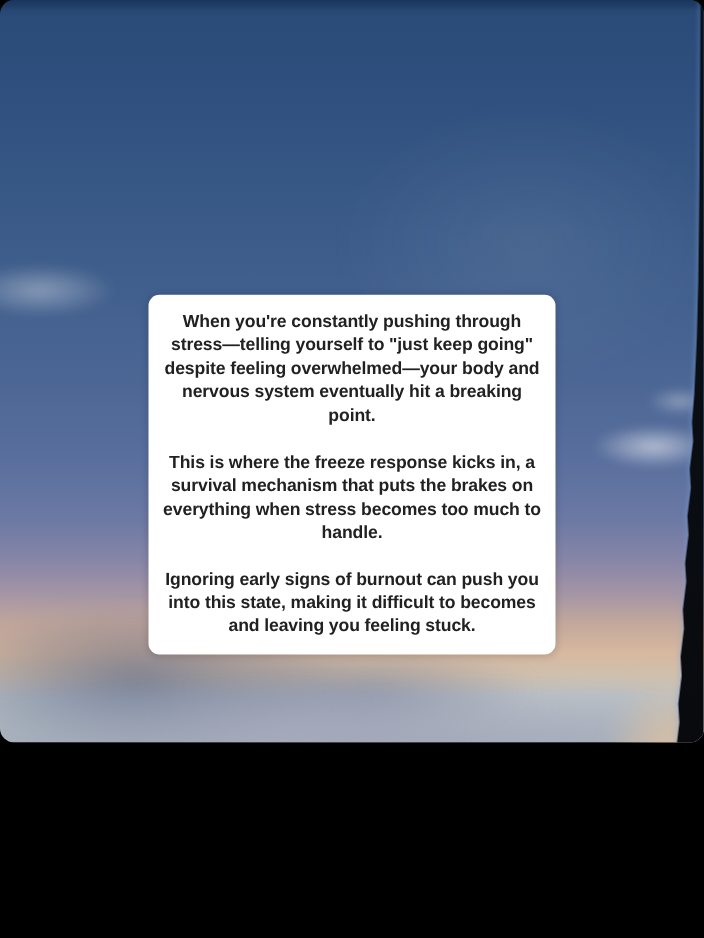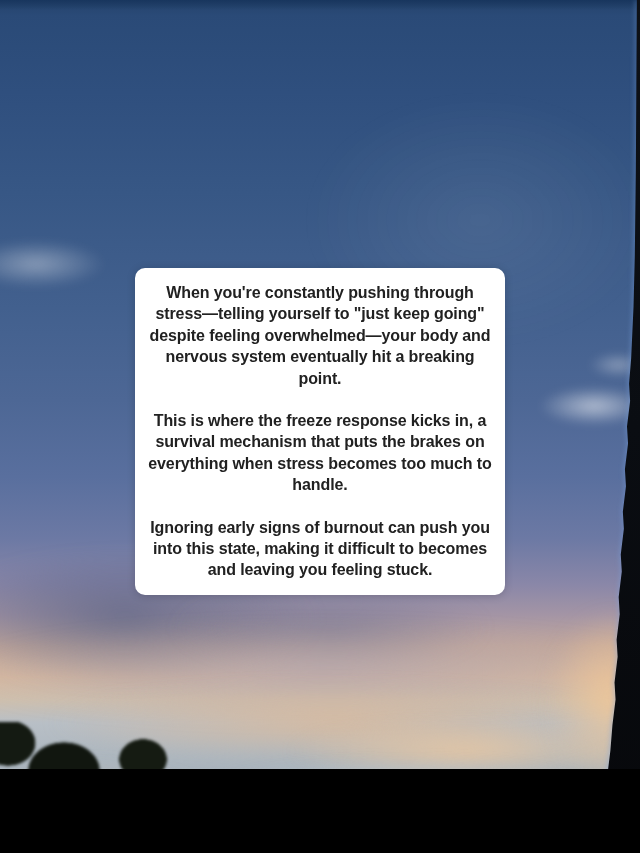--- a/index.html
+++ b/index.html
@@ -1,18 +1,19 @@
 <!DOCTYPE html>
 <html><head>
 <meta charset="utf-8">
 <style>
   html,body { margin:0; padding:0; background:#000; }
   .stage {
-    position:relative; width:640px; height:769px; overflow:hidden;
+    position:relative; width:640px; height:675px; overflow:hidden;
     font-family:"Liberation Sans", "DejaVu Sans", sans-serif;
+    border-radius:13px;
   }
   .stage * { position:absolute; }
 
   
   .sky {
     inset:0;
     background:linear-gradient(180deg,
       #24436b 0%, #2a4a77 2%, #2f4f7e 12%, #375785 25%, #42608e 40%,
       #4d6795 52%, #596f9e 62%, #6c79a4 70%, #8a87a8 76%, #a495a5 80%,
       #c3a89c 84%, #d7b9a0 88%, #cfc0ae 91%, #b8bfc6 94%, #a9b4bd 100%);

